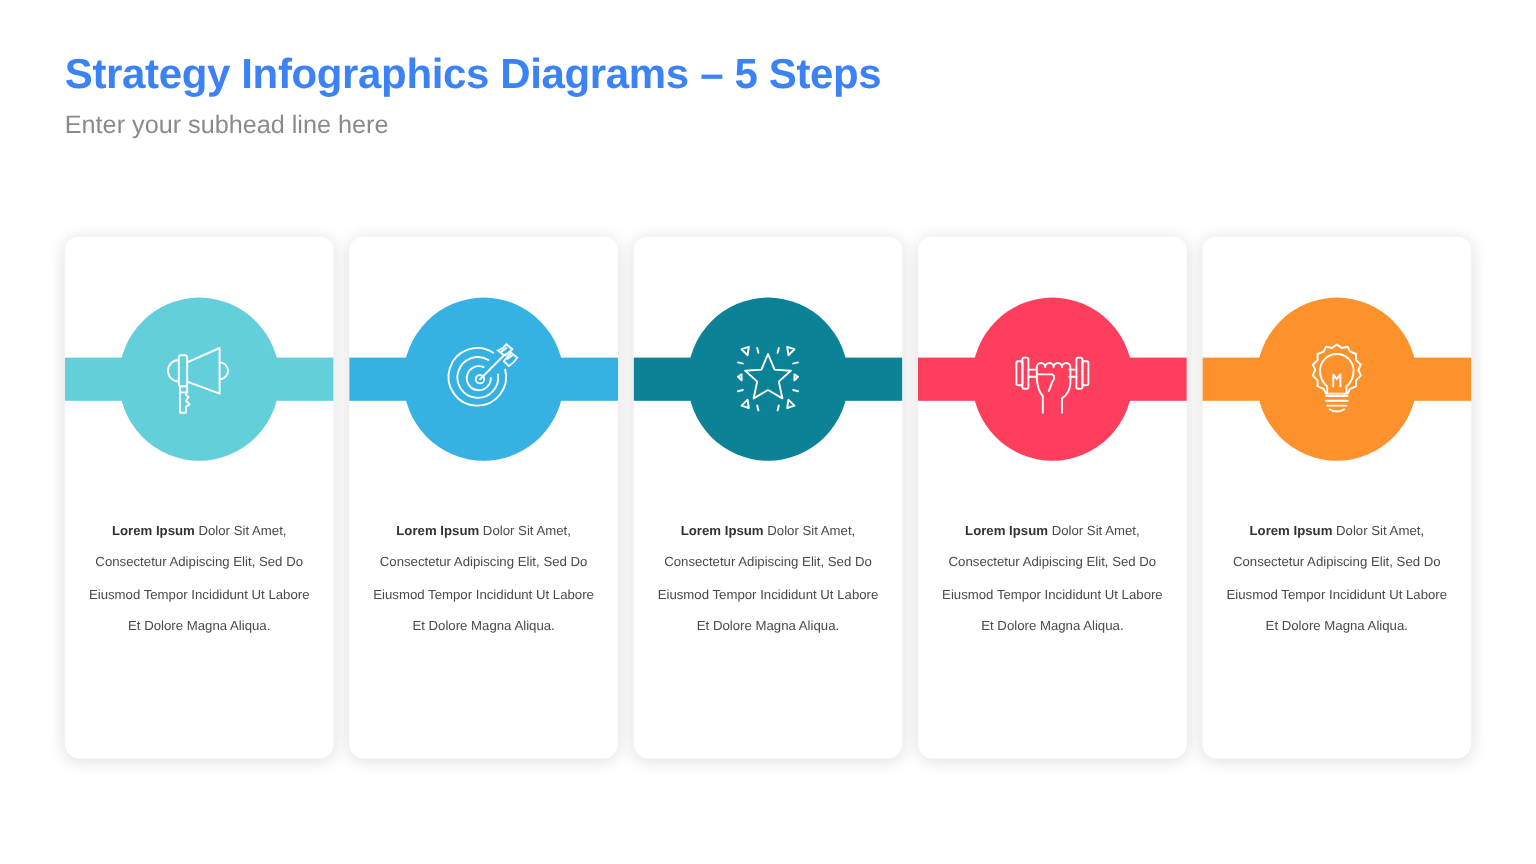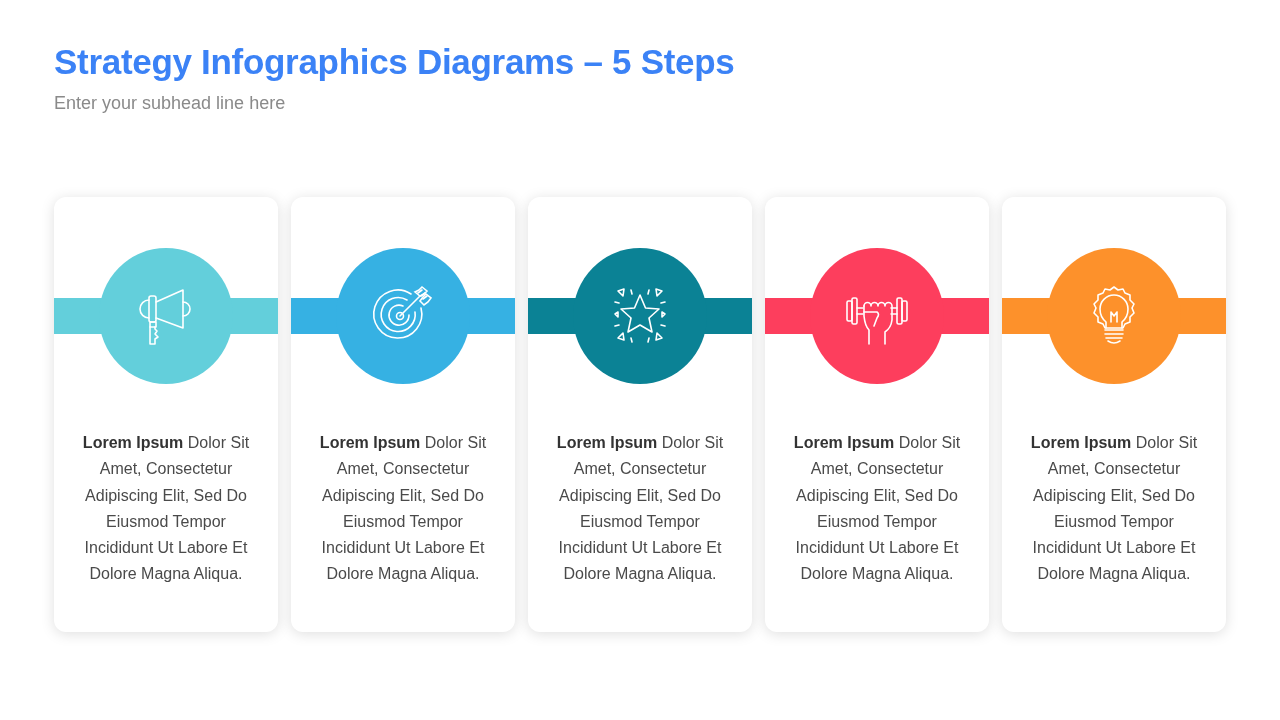--- a/index.html
+++ b/index.html
@@ -1,23 +1,23 @@
 <!DOCTYPE html>
 <html><head>
 <meta charset="utf-8">
 <style>
   html, body { margin:0; padding:0; }
   body { width:1280px; height:720px; background:#ffffff; position:relative; overflow:hidden; font-family:"Liberation Sans", sans-serif; }
   .title { position:absolute; left:54px; top:42px; font-size:35px; font-weight:bold; color:#3b82f6; letter-spacing:-0.3px; margin:0; }
-  .subtitle { position:absolute; left:54px; top:93px; font-size:18px; color:#8a8a8a; margin:0; }
+  .subtitle { position:absolute; left:54px; top:93px; font-size:21px; color:#8a8a8a; margin:0; }
   .card { position:absolute; top:197px; width:224px; height:435px; background:#ffffff; border-radius:12px; box-shadow:0 2px 14px rgba(0,0,0,0.13); overflow:hidden; }
   .band { position:absolute; left:0; top:101px; width:224px; height:36px; }
   .circle { position:absolute; left:45px; top:51px; width:134px; height:136px; border-radius:50%; display:flex; align-items:center; justify-content:center; }
   .circle svg { width:76px; height:76px; }
-  .text { position:absolute; left:18px; right:18px; top:233px; text-align:center; font-size:16px; line-height:26.3px; color:#4a4a4a; }
+  .text { position:absolute; left:18px; right:18px; top:233px; text-align:center; font-size:11px; line-height:26.3px; color:#4a4a4a; }
   .text b { color:#333; }
 </style>
 </head>
 <body>
 
 <h1 class="title">Strategy Infographics Diagrams – 5 Steps</h1>
 <p class="subtitle">Enter your subhead line here</p>
 
 <div class="card" style="left:54px">
   <div class="band" style="background: rgb(99, 207, 219);"></div>

